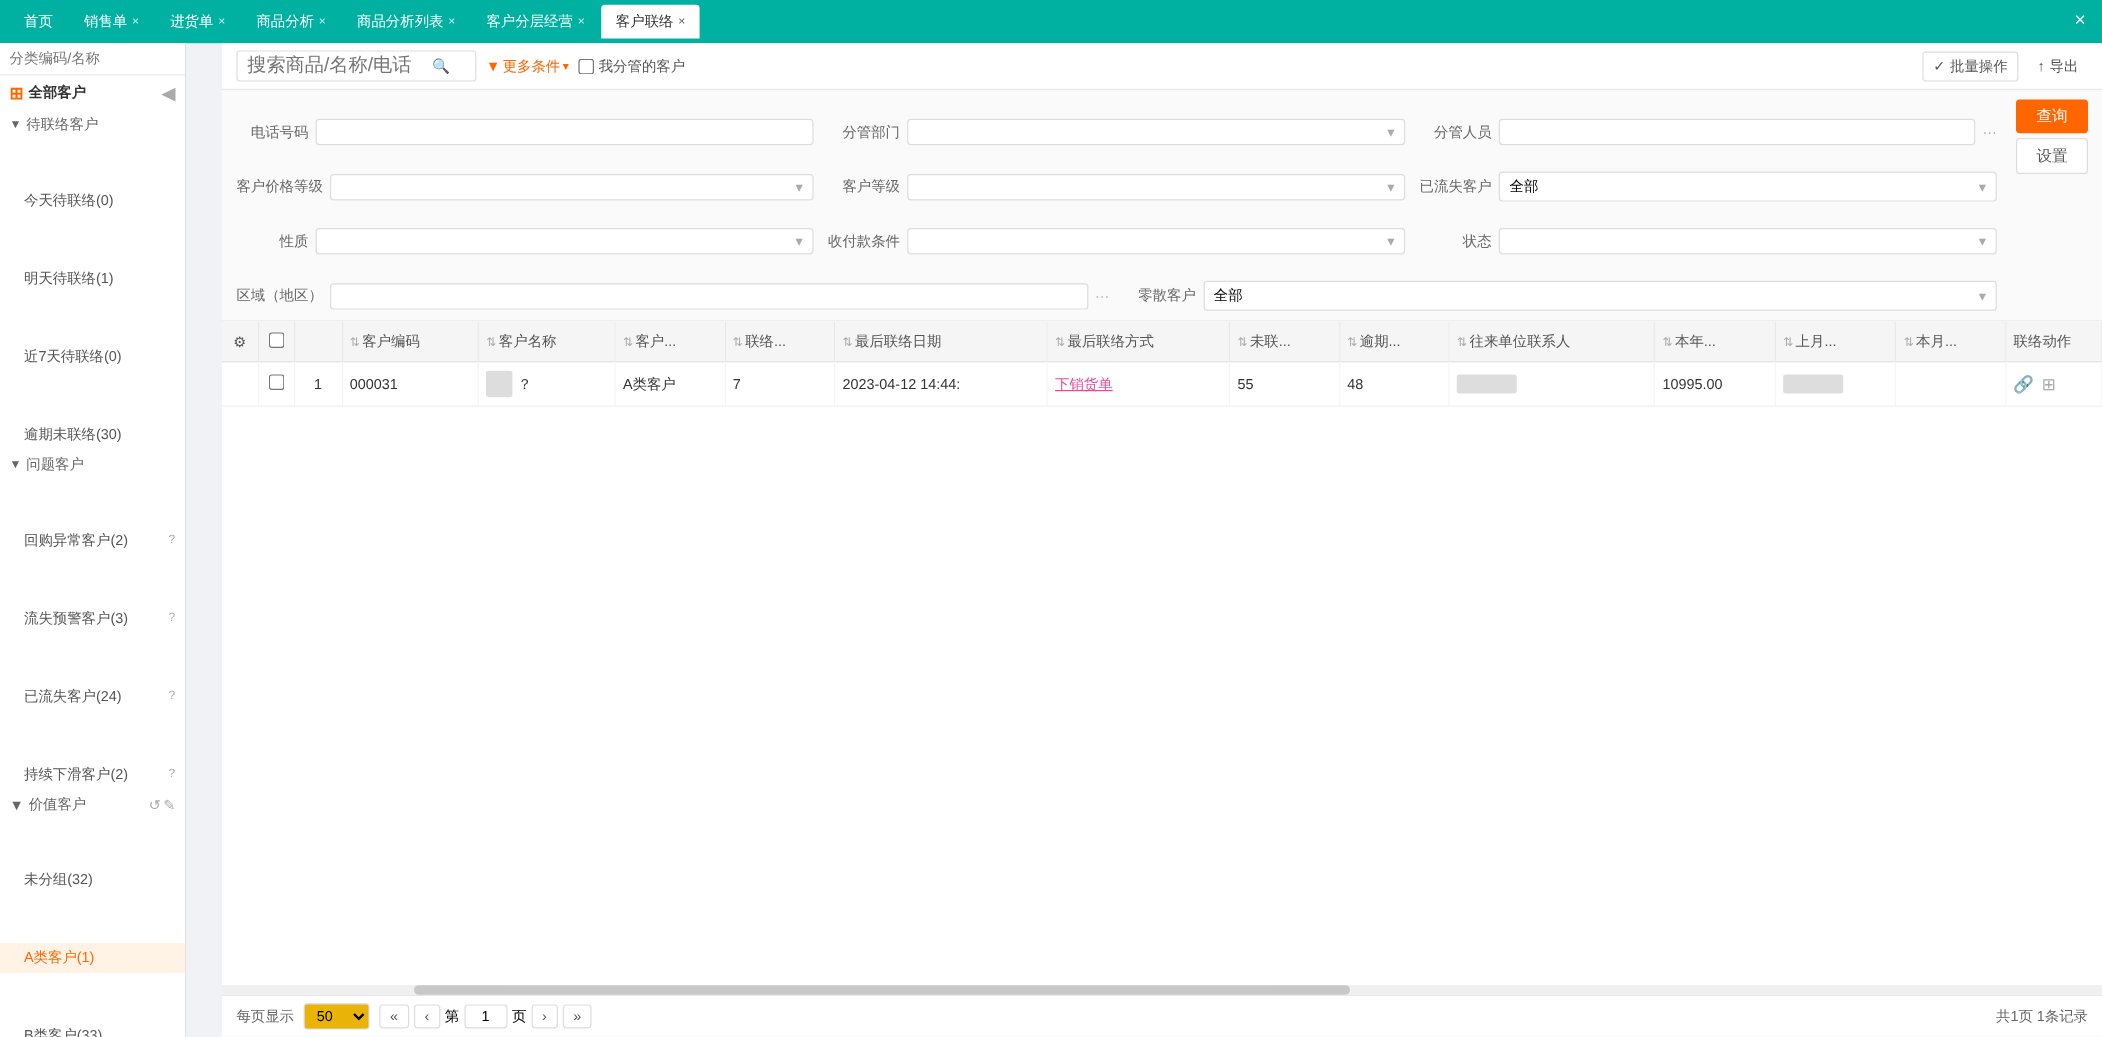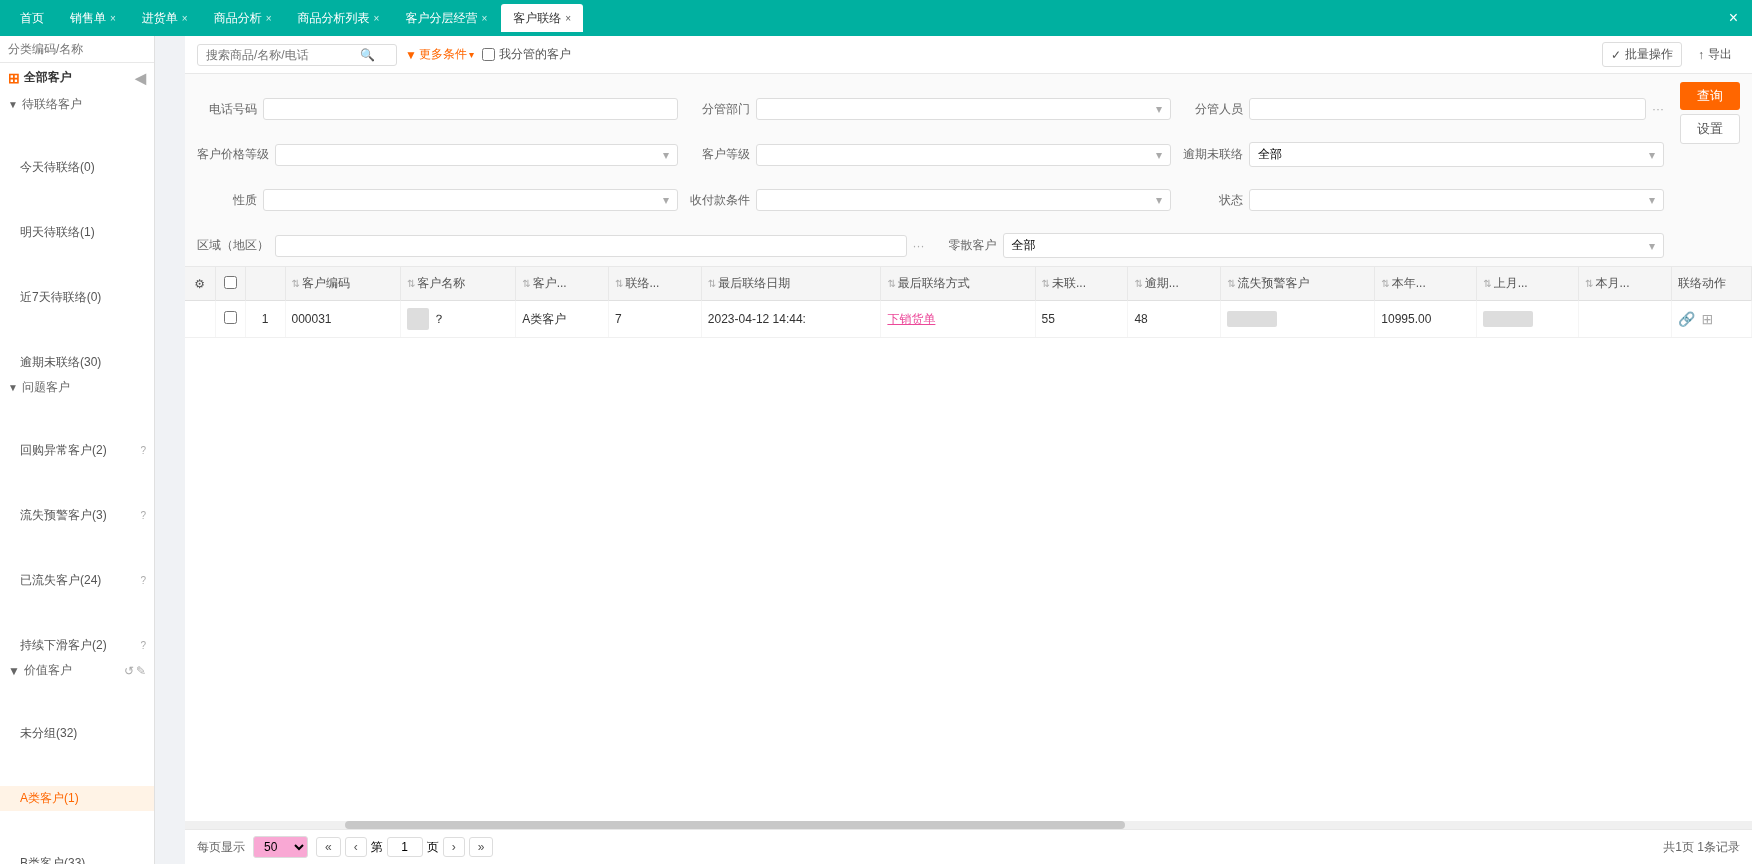--- a/index.html
+++ b/index.html
@@ -141,21 +141,21 @@
       align-items: center;
       border: 1px solid #ddd;
       border-radius: 3px;
       padding: 3px 8px;
       gap: 4px;
       width: 200px;
     }
     .filter-search-box input {
       border: none;
       outline: none;
-      font-size: 12px;
+      font-size: 16px;
       color: #999;
       width: 150px;
     }
     .filter-more {
       display: flex;
       align-items: center;
       gap: 2px;
       color: #f60;
       cursor: pointer;
     }
@@ -309,21 +309,21 @@
       padding: 6px 12px;
       background: #fff;
       border-top: 1px solid #e8e8e8;
       gap: 8px;
     }
     .page-size-label { color: #666; }
     .page-size-select {
       border: 1px solid #ddd;
       border-radius: 3px;
       padding: 2px 6px;
-      background: #f9a8d4;
+      background: #eab308;
       cursor: pointer;
     }
     .page-nav { display: flex; align-items: center; gap: 4px; }
     .page-nav-btn {
       border: 1px solid #ddd;
       border-radius: 3px;
       padding: 2px 8px;
       cursor: pointer;
       background: #fff;
       color: #555;
@@ -533,21 +533,21 @@
               </div>
             </div>
             <div class="filter-field">
               <span class="filter-label">客户等级</span>
               <div class="filter-select">
                 <span></span>
                 <span class="arrow">▾</span>
               </div>
             </div>
             <div class="filter-field">
-              <span class="filter-label">逾期未联络</span>
+              <span class="filter-label">已流失客户</span>
               <div class="filter-select">
                 <span>全部</span>
                 <span class="arrow">▾</span>
               </div>
             </div>
           </div>
 
           <div class="filter-row">
             <div class="filter-field">
               <span class="filter-label">性质</span>
@@ -602,21 +602,21 @@
             <th class="col-checkbox"><input type="checkbox" style=""></th>
             <th class="col-no"></th>
             <th><span class="col-sort">⇅</span><span>客户编码</span></th>
             <th><span class="col-sort">⇅</span><span>客户名称</span></th>
             <th><span class="col-sort">⇅</span><span>客户...</span></th>
             <th><span class="col-sort">⇅</span><span>联络...</span></th>
             <th><span class="col-sort">⇅</span><span>最后联络日期</span></th>
             <th><span class="col-sort">⇅</span><span>最后联络方式</span></th>
             <th><span class="col-sort">⇅</span><span>未联...</span></th>
             <th><span class="col-sort">⇅</span><span>逾期...</span></th>
-            <th><span class="col-sort">⇅</span><span>流失预警客户</span></th>
+            <th><span class="col-sort">⇅</span><span>往来单位联系人</span></th>
             <th><span class="col-sort">⇅</span><span>本年...</span></th>
             <th><span class="col-sort">⇅</span><span>上月...</span></th>
             <th><span class="col-sort">⇅</span><span>本月...</span></th>
             <th style="width:80px;">联络动作</th>
           </tr>
         </thead>
         <tbody>
           <tr>
             <td></td>
             <td class="col-checkbox"><input type="checkbox" style=""></td>

